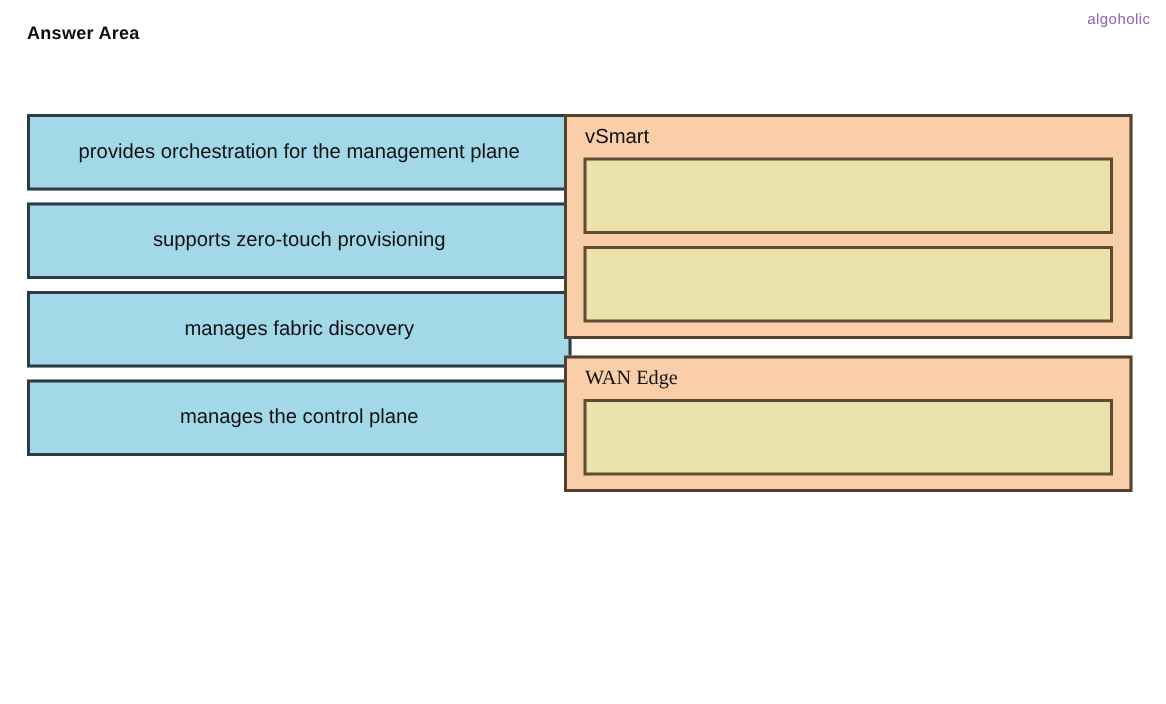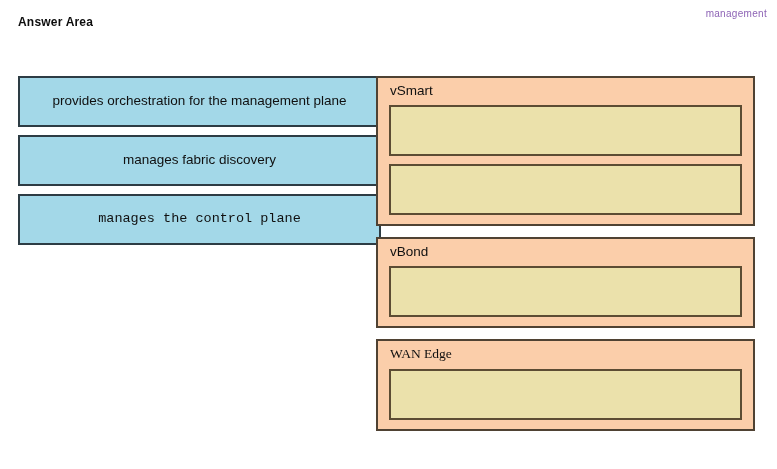--- a/index.html
+++ b/index.html
@@ -56,21 +56,21 @@
     display: flex;
     align-items: center;
     justify-content: center;
     text-align: right;
     font-size: 13.5px;
     line-height: 1.2;
     color: #101010;
     padding: 0 6px;
     cursor: move;
   }
-  .option-tile:last-child { margin-bottom: 16px; font-family: Liberation Mono, monospace; }
+  .option-tile:last-child { margin-bottom: 16px; }
 
   
   .targets-column {
     position: absolute;
     left: 376px;
     top: 76px;
     width: 409px;
   }
   .target-panel {
     box-sizing: border-box;
@@ -104,52 +104,51 @@
   .dz-h-wanedge { height: 51px; }
 
   
   .panel-vsmart  { }
   .panel-vbond   { }
   .panel-wanedge { }
 </style>
 </head>
 <body>
 
-<div class="watermark">management</div>
+<div class="watermark">algoholic</div>
 
 <div class="page-title">Answer Area</div>
 
 <div class="options-column">
 
   <div class="option-tile">
     <span>provides orchestration for the management plane</span>
   </div>
 
+  <div class="option-tile">
+    <span>supports zero-touch provisioning</span>
+  </div>
 
   <div class="option-tile">
     <span>manages fabric discovery</span>
   </div>
 
   <div class="option-tile">
     <span>manages the control plane</span>
   </div>
 
 </div>
 
 <div class="targets-column">
 
   <div class="target-panel panel-vsmart">
     <div class="panel-title">vSmart</div>
     <div class="drop-zone dz-h-vsmart"></div>
     <div class="drop-zone dz-h-vsmart"></div>
   </div>
 
-  <div class="target-panel panel-vbond">
-    <div class="panel-title">vBond</div>
-    <div class="drop-zone dz-h-vbond"></div>
-  </div>
 
   <div class="target-panel panel-wanedge">
     <div class="panel-title">WAN Edge</div>
     <div class="drop-zone dz-h-wanedge"></div>
   </div>
 
 </div>
 
 </body></html>

